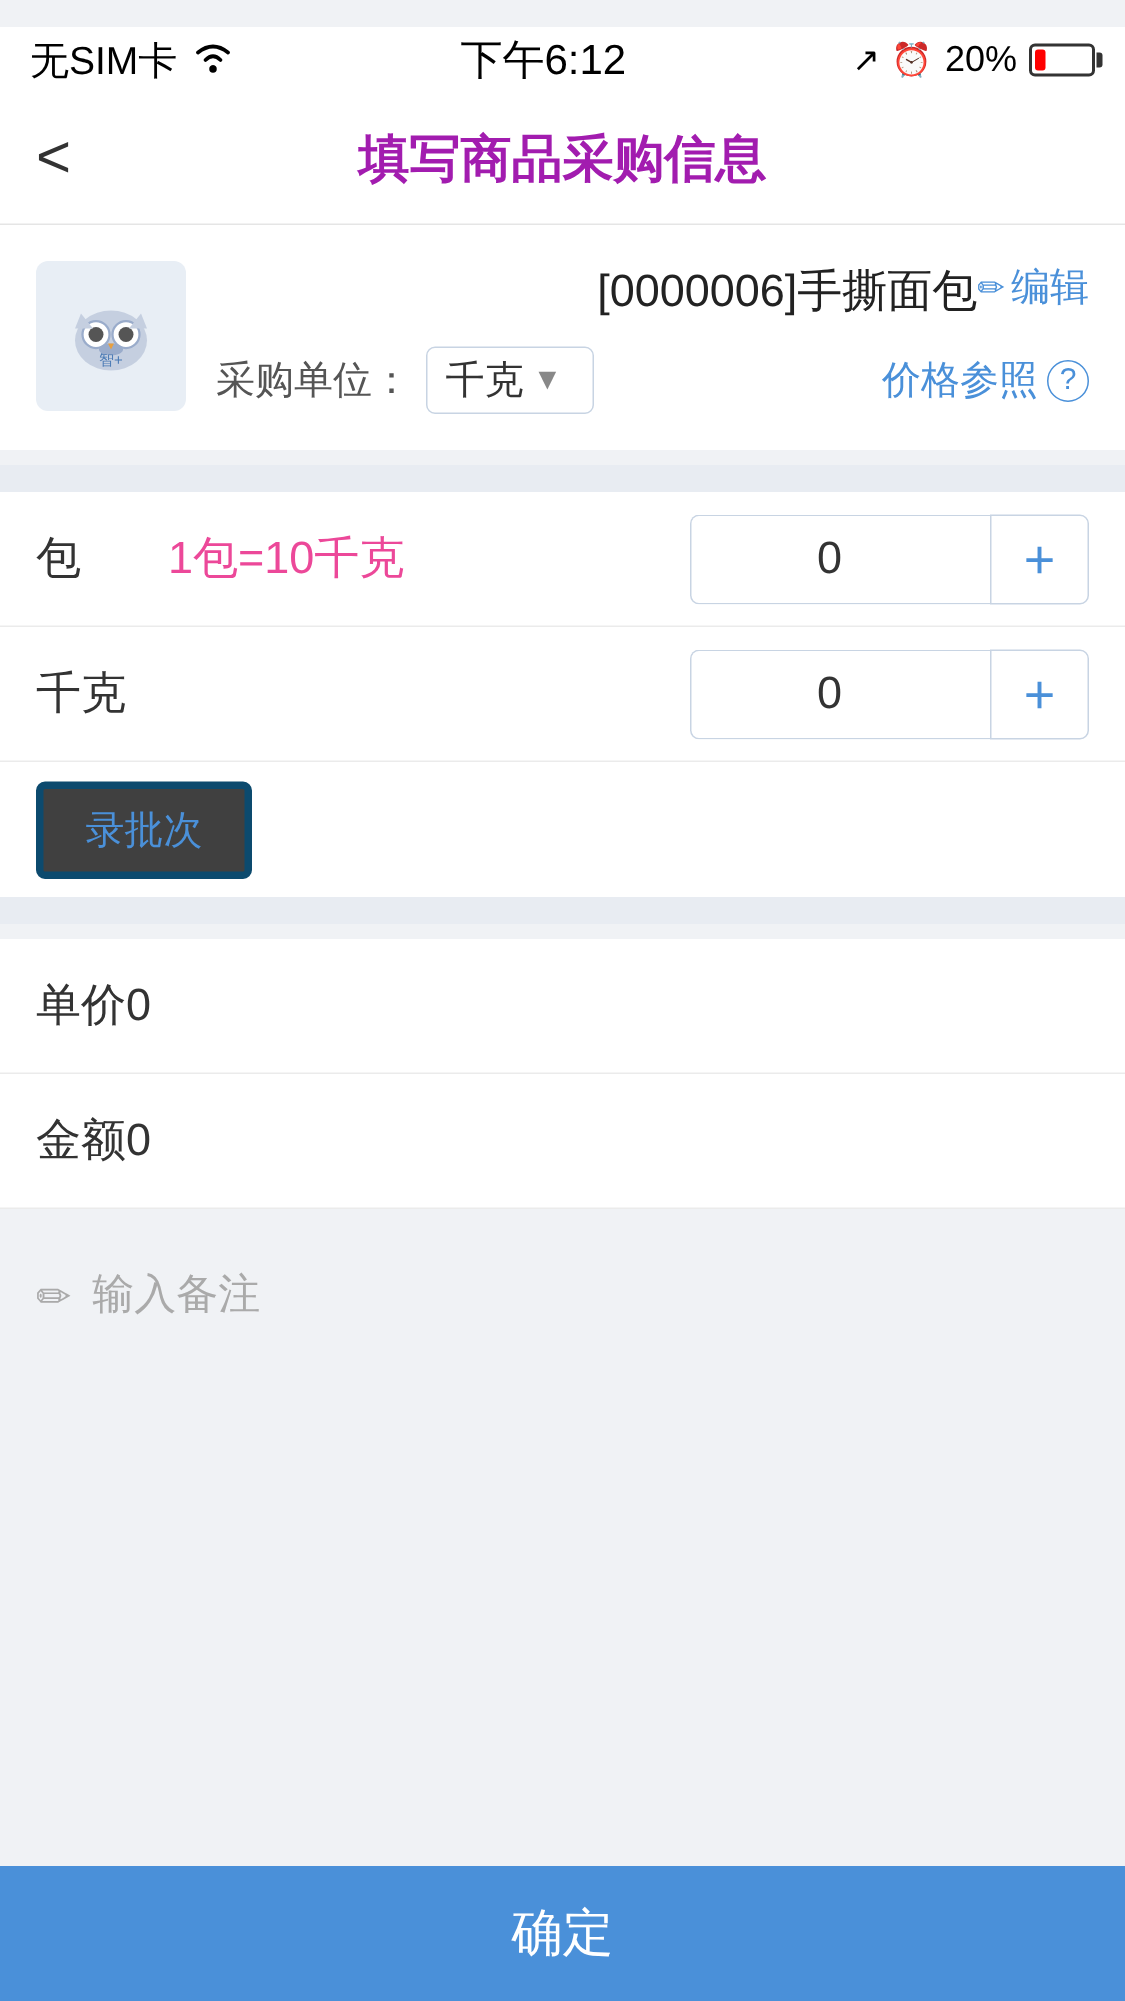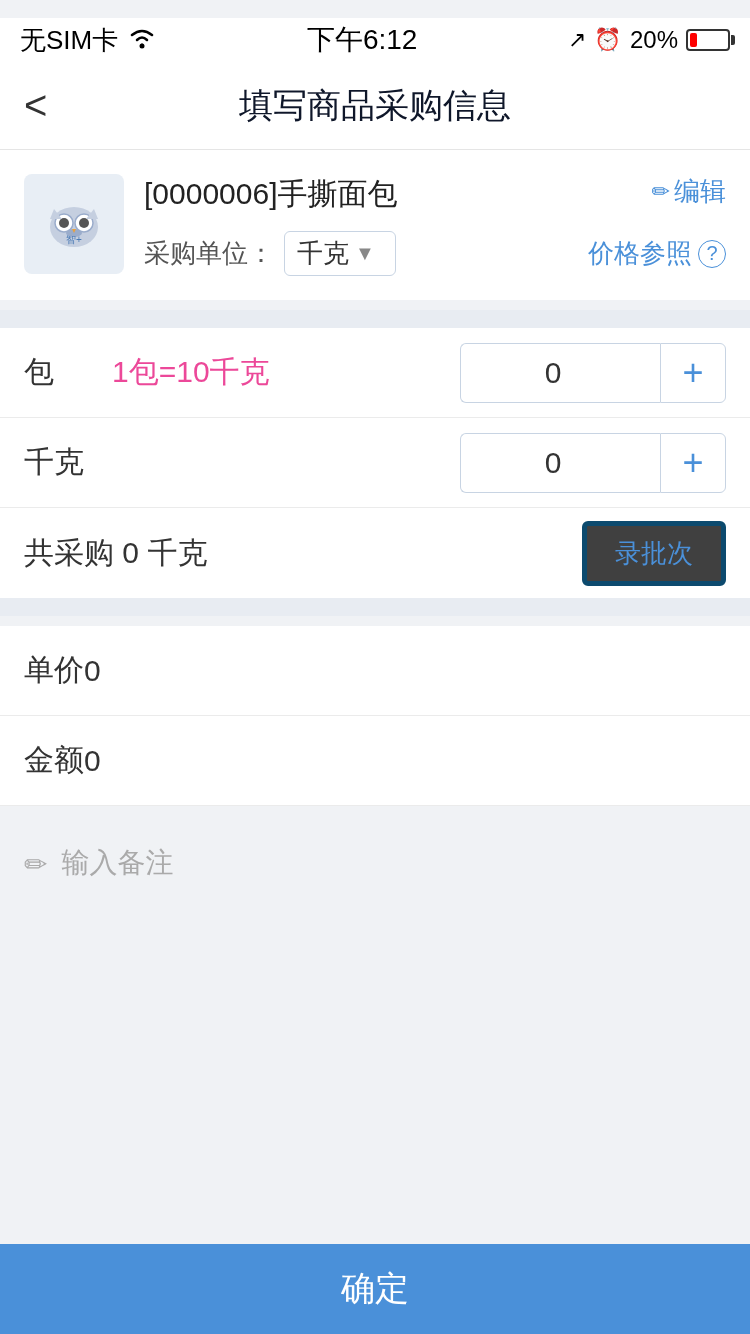--- a/index.html
+++ b/index.html
@@ -68,22 +68,22 @@
     }
     .nav-back {
       position: absolute;
       left: 24px;
       font-size: 40px;
       color: #333;
       cursor: pointer;
     }
     .nav-title {
       font-size: 34px;
-      font-weight: 400;
-      color: #0f172a;
+      font-weight: 700;
+      color: #a21caf;
     }
 
     
     .product-card {
       background: #fff;
       padding: 24px 24px 24px 24px;
       display: flex;
       align-items: flex-start;
       gap: 20px;
       margin-bottom: 10px;
@@ -101,21 +101,21 @@
     }
     .owl-icon {
       width: 60px;
       height: 50px;
     }
     .product-info {
       flex: 1;
     }
     .product-name-row {
       display: flex;
-      justify-content: space-between;
+      justify-content: flex-end;
       align-items: flex-start;
       margin-bottom: 16px;
     }
     .product-name {
       font-size: 30px;
       color: #222;
       font-weight: 500;
     }
     .edit-btn {
       font-size: 26px;
@@ -405,24 +405,20 @@
 
   <div class="input-row">
     <span class="input-label">千克</span>
     <div class="input-right">
       <input class="number-input" type="number" value="0" style="">
       <div class="plus-btn">+</div>
     </div>
   </div>
 
   <div class="summary-row">
-    <div class="summary-text">
-      <span>共采购</span>
-      <span> </span><span>0</span><span> </span><span>千克</span>
-    </div>
     <div class="record-btn">录批次</div>
   </div>
 </div>
 
 <div class="section-divider"></div>
 
 <div class="info-section">
   <div class="info-row">
     <span class="info-label">单价</span>
     <span class="info-value">0</span>

